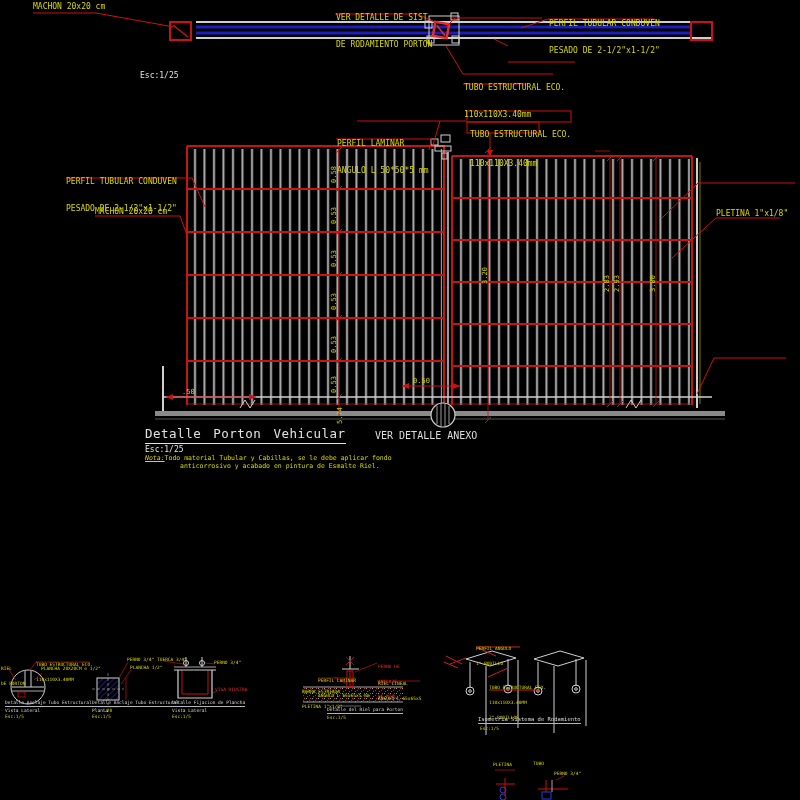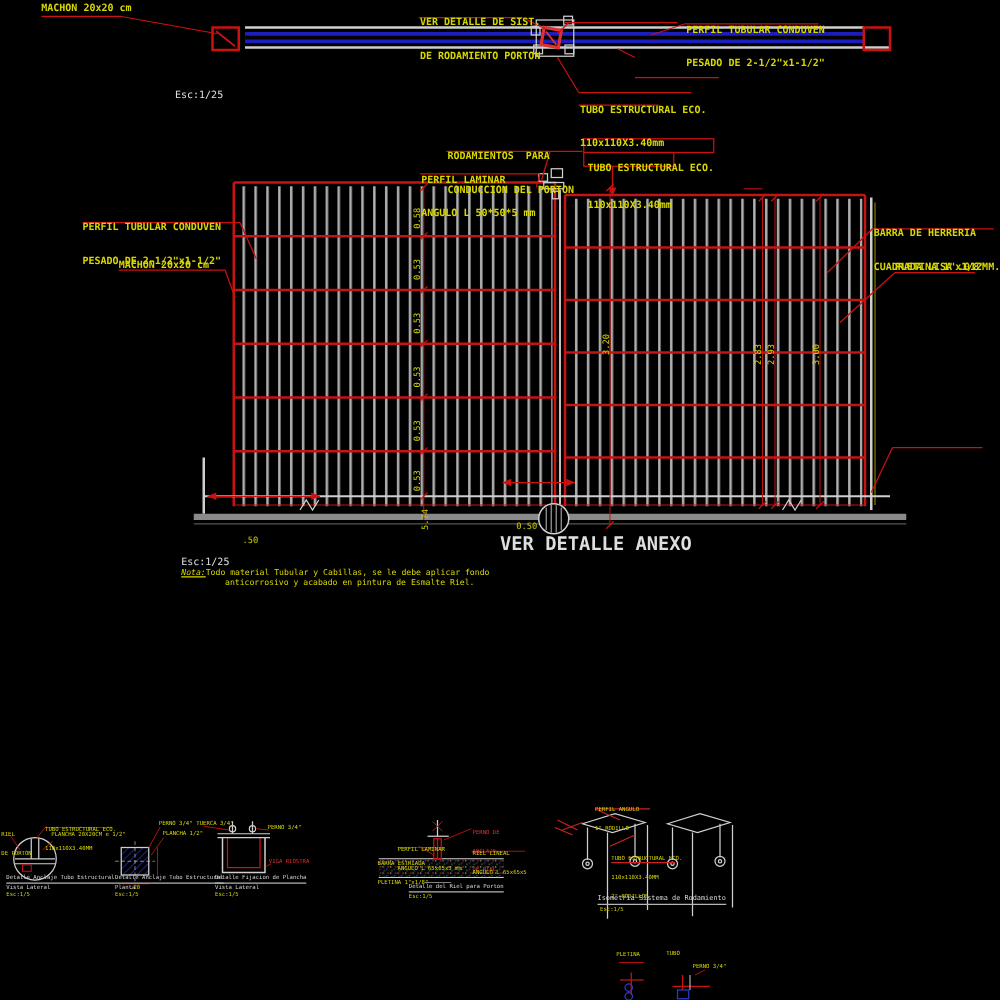--- a/index.html
+++ b/index.html
@@ -1,27 +1,27 @@
 <!DOCTYPE html>
 <html><head>
 <meta charset="utf-8">
 <style>
   html,body{margin:0;padding:0;background:#000;}
   #canvas{position:relative;width:800px;height:800px;background:#000;overflow:hidden;
           font-family:"DejaVu Sans Mono",monospace;}
   #canvas svg{position:absolute;left:0;top:0;}
-  .lbl{position:absolute;color:#d8d800;font-size:8px;line-height:9px;white-space:pre;font-weight:bold;}
+  .lbl{position:absolute;color:#d8d800;font-size:8px;line-height:9px;white-space:pre;}
   .lbl div{white-space:pre;}
   .w{color:#dedede;}
   .title{position:absolute;color:#e2e2e2;font-size:12.5px;letter-spacing:.5px;word-spacing:4px;
          border-bottom:1px solid #e2e2e2;padding-bottom:2px;white-space:pre;}
   .esc{position:absolute;color:#e2e2e2;font-size:8px;white-space:pre;}
   .note{position:absolute;color:#d8d800;font-size:6.5px;line-height:8px;white-space:pre;}
   .note .nlab{text-decoration:underline;font-style:italic;}
-  .dim{position:absolute;color:#cfcf00;font-size:7px;white-space:pre;margin-top:40px;}
+  .dim{position:absolute;color:#cfcf00;font-size:7px;white-space:pre;}
   .dimv{position:absolute;color:#cfcf00;font-size:7px;white-space:pre;
         transform:rotate(-90deg);transform-origin:0 0;}
   .dtitle{position:absolute;color:#d8d8d8;font-size:4.5px;line-height:5.5px;
           border-bottom:1px solid #b5b5b5;white-space:pre;}
   .dsub{position:absolute;color:#d8d8d8;font-size:4.5px;white-space:pre;}
   .desc{position:absolute;color:#cfcf00;font-size:4.5px;white-space:pre;}
   .m{position:absolute;color:#d8d800;font-size:4.5px;line-height:5px;white-space:pre;}
   .m div{white-space:pre;}
   .mr{color:#e03030;}
 </style>
@@ -313,58 +313,51 @@
 <div class="lbl" style="left:549px;top:1px">
   <div>PERFIL TUBULAR CONDUVEN</div>
   <div>PESADO DE 2-1/2"x1-1/2"</div>
 </div>
 <div class="lbl" style="left:464px;top:65px">
   <div>TUBO ESTRUCTURAL ECO.</div>
   <div>110x110X3.40mm</div>
 </div>
 <div class="esc" style="left:140px;top:71px">Esc:1/25</div>
 
-<div class="lbl" style="left:358px;top:102px">
-  <div>RODAMIENTOS  PARA</div>
-  <div>CONDUCCION DEL PORTON</div>
-</div>
 <div class="lbl" style="left:337px;top:121px">
   <div>PERFIL LAMINAR</div>
   <div>ANGULO L 50*50*5 mm</div>
 </div>
 <div class="lbl" style="left:470px;top:112px">
   <div>TUBO ESTRUCTURAL ECO.</div>
   <div style="margin-top:2px">110x110X3.40mm</div>
 </div>
 <div class="lbl" style="left:66px;top:159px">
   <div>PERFIL TUBULAR CONDUVEN</div>
   <div>PESADO DE 2-1/2"x1-1/2"</div>
 </div>
 <div class="lbl" style="left:95px;top:207px">MACHON 20x20 cm</div>
-<div class="lbl" style="left:699px;top:164px">
-  <div>BARRA DE HERRERIA</div>
-  <div>CUADRADA LISA .012MM.</div>
-</div>
 <div class="lbl" style="left:716px;top:209px">PLETINA 1"x1/8"</div>
-<div class="lbl w" style="left:400px;top:431px;font-size:15px">VER DETALLE ANEXO</div>
+<div class="lbl w" style="left:375px;top:431px;font-size:10px">VER DETALLE ANEXO</div>
 
 <div class="dimv" style="left:330px;top:183px">0.58</div>
 <div class="dimv" style="left:330px;top:224px">0.53</div>
 <div class="dimv" style="left:330px;top:267px">0.53</div>
 <div class="dimv" style="left:330px;top:310px">0.53</div>
 <div class="dimv" style="left:330px;top:353px">0.53</div>
 <div class="dimv" style="left:330px;top:393px">0.53</div>
 <div class="dimv" style="left:336px;top:424px">5.74</div>
 <div class="dimv" style="left:481px;top:284px">3.20</div>
 <div class="dimv" style="left:603px;top:292px">2.83</div>
 <div class="dimv" style="left:613px;top:292px">2.93</div>
 <div class="dimv" style="left:649px;top:292px">3.00</div>
-<div class="dim" style="left:194px;top:388px">.50</div>
+<div class="dim" style="left:182px;top:388px">.50</div>
 <div class="dim" style="left:413px;top:377px">0.50</div>
 
+<div class="title" style="left:145px;top:426px">Detalle Porton Vehicular</div>
 <div class="esc" style="left:145px;top:445px">Esc:1/25</div>
 <div class="note" style="left:145px;top:454px"><span class="nlab">Nota:</span><span>Todo material Tubular y Cabillas, se le debe aplicar fondo</span></div>
 <div class="note" style="left:180px;top:462px">anticorrosivo y acabado en pintura de Esmalte Riel.</div>
 
 <div class="m" style="left:36px;top:652px">
   <div>TUBO ESTRUCTURAL ECO.</div>
   <div>110x110X3.40MM</div>
 </div>
 <div class="m" style="left:41px;top:666px">PLANCHA 20X20CM e 1/2"</div>
 <div class="m" style="left:1px;top:656px">

